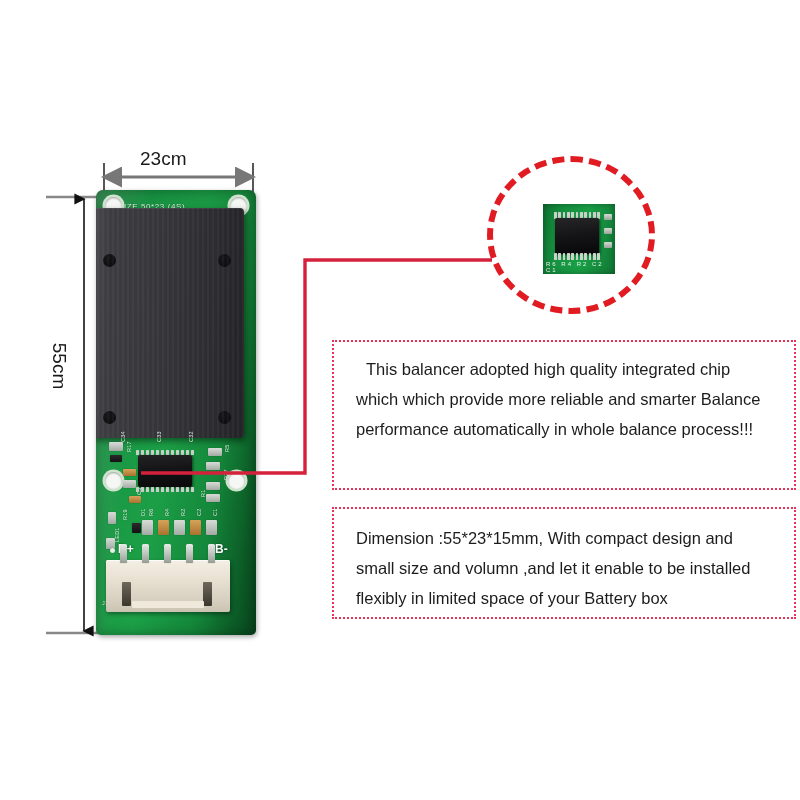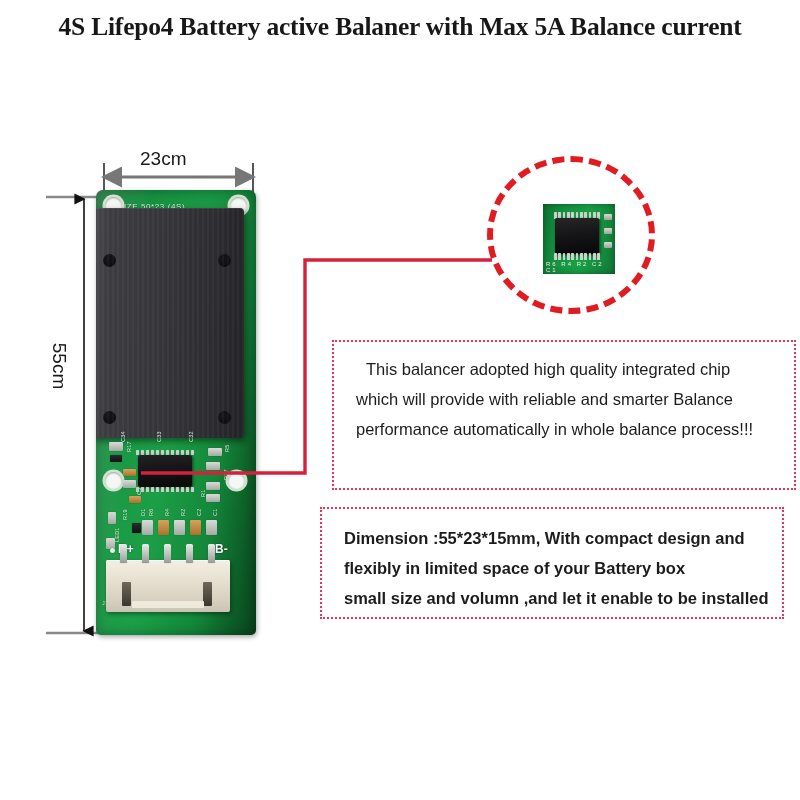--- a/index.html
+++ b/index.html
@@ -165,30 +165,29 @@
   .textbox {
     position: absolute;
     border: 2px dotted #e8335a;
     background: #ffffff;
     font-size: 16.5px;
     line-height: 30px;
     color: #1c1c1c;
     font-family: "Liberation Sans", sans-serif;
   }
   #textbox-1 { left: 332px; top: 340px; width: 464px; height: 150px; padding: 12px 14px 0 22px; }
-  #textbox-2 { left: 320px; top: 507px; width: 464px; height: 112px; padding: 14px 10px 0 22px; font-weight: bold; }
+  #textbox-2 { left: 332px; top: 507px; width: 464px; height: 112px; padding: 14px 10px 0 22px; }
   .tb-line { display: block; white-space: nowrap; }
   .tb-indent { padding-left: 10px; }
 </style>
 </head>
 <body>
 
 <div id="page">
 
-  <div class="title">4S Lifepo4 Battery active Balaner with Max 5A Balance current</div>
 
   <svg class="dim-svg" viewBox="0 0 800 800">
     <defs>
       <marker id="ah" markerWidth="7" markerHeight="7" refX="6" refY="3.5" orient="auto">
         <polygon points="0,0 7,3.5 0,7" fill="#777777"></polygon>
       </marker>
       <marker id="ahs" markerWidth="7" markerHeight="7" refX="1" refY="3.5" orient="auto">
         <polygon points="7,0 0,3.5 7,7" fill="#777777"></polygon>
       </marker>
       <marker id="av" markerWidth="7" markerHeight="7" refX="3.5" refY="6" orient="auto">
@@ -348,23 +347,23 @@
         <span></span>
     </div>
     <div class="chip-sidepad" style="top:10px;"></div>
     <div class="chip-sidepad" style="top:24px;"></div>
     <div class="chip-sidepad" style="top:38px;"></div>
     <div class="chip-silk">R6 R4 R2 C2 C1</div>
   </div>
 
   <div class="textbox" id="textbox-1">
     <span class="tb-line tb-indent">This balancer adopted high quality integrated chip</span>
-    <span class="tb-line">which will provide with reliable and smarter Balance</span>
+    <span class="tb-line">which which provide more reliable and smarter Balance</span>
     <span class="tb-line">performance automatically in whole balance process!!!</span>
   </div>
 
   <div class="textbox" id="textbox-2">
     <span class="tb-line">Dimension :55*23*15mm, With compact design and</span>
+    <span class="tb-line">small size and volumn ,and let it enable to be installed</span>
     <span class="tb-line">flexibly in limited space of your Battery box</span>
-    <span class="tb-line">small size and volumn ,and let it enable to be installed</span>
   </div>
 
 </div>
 
 </body></html>

